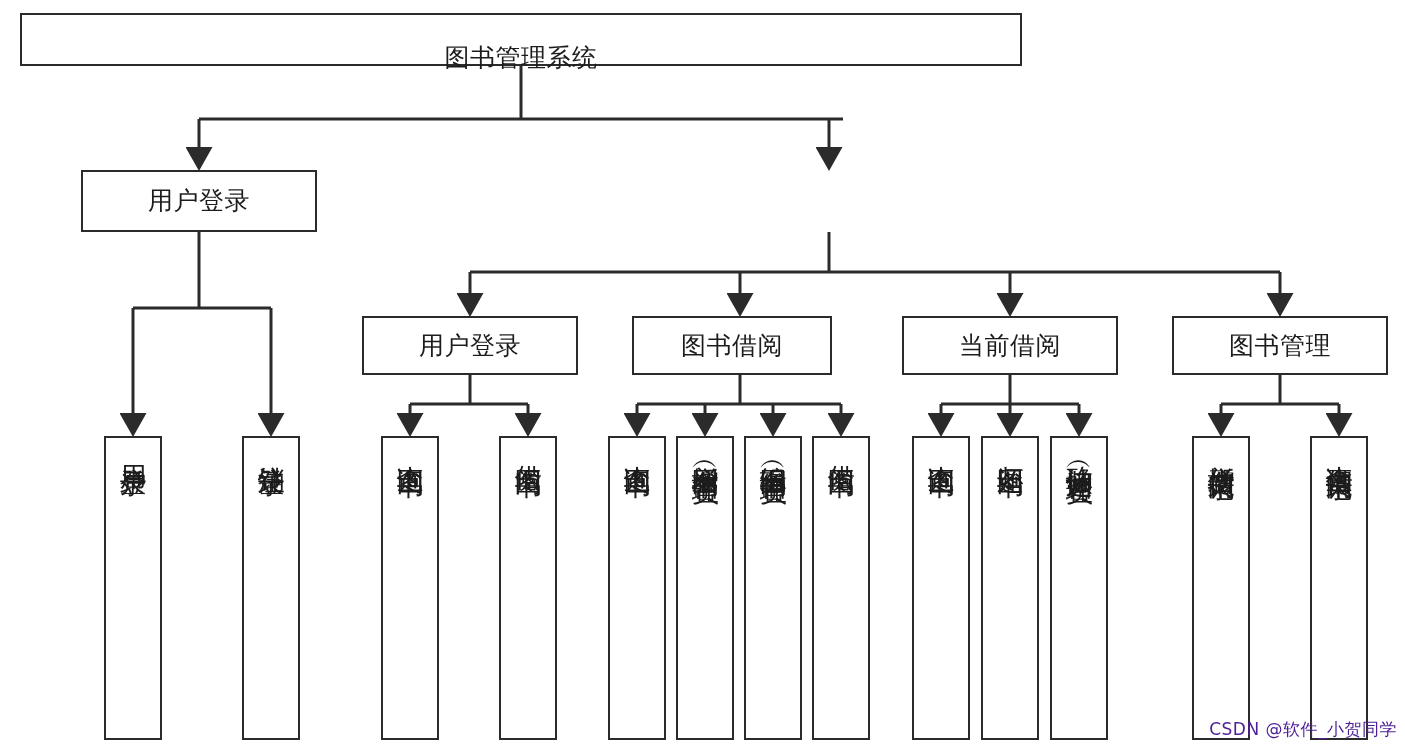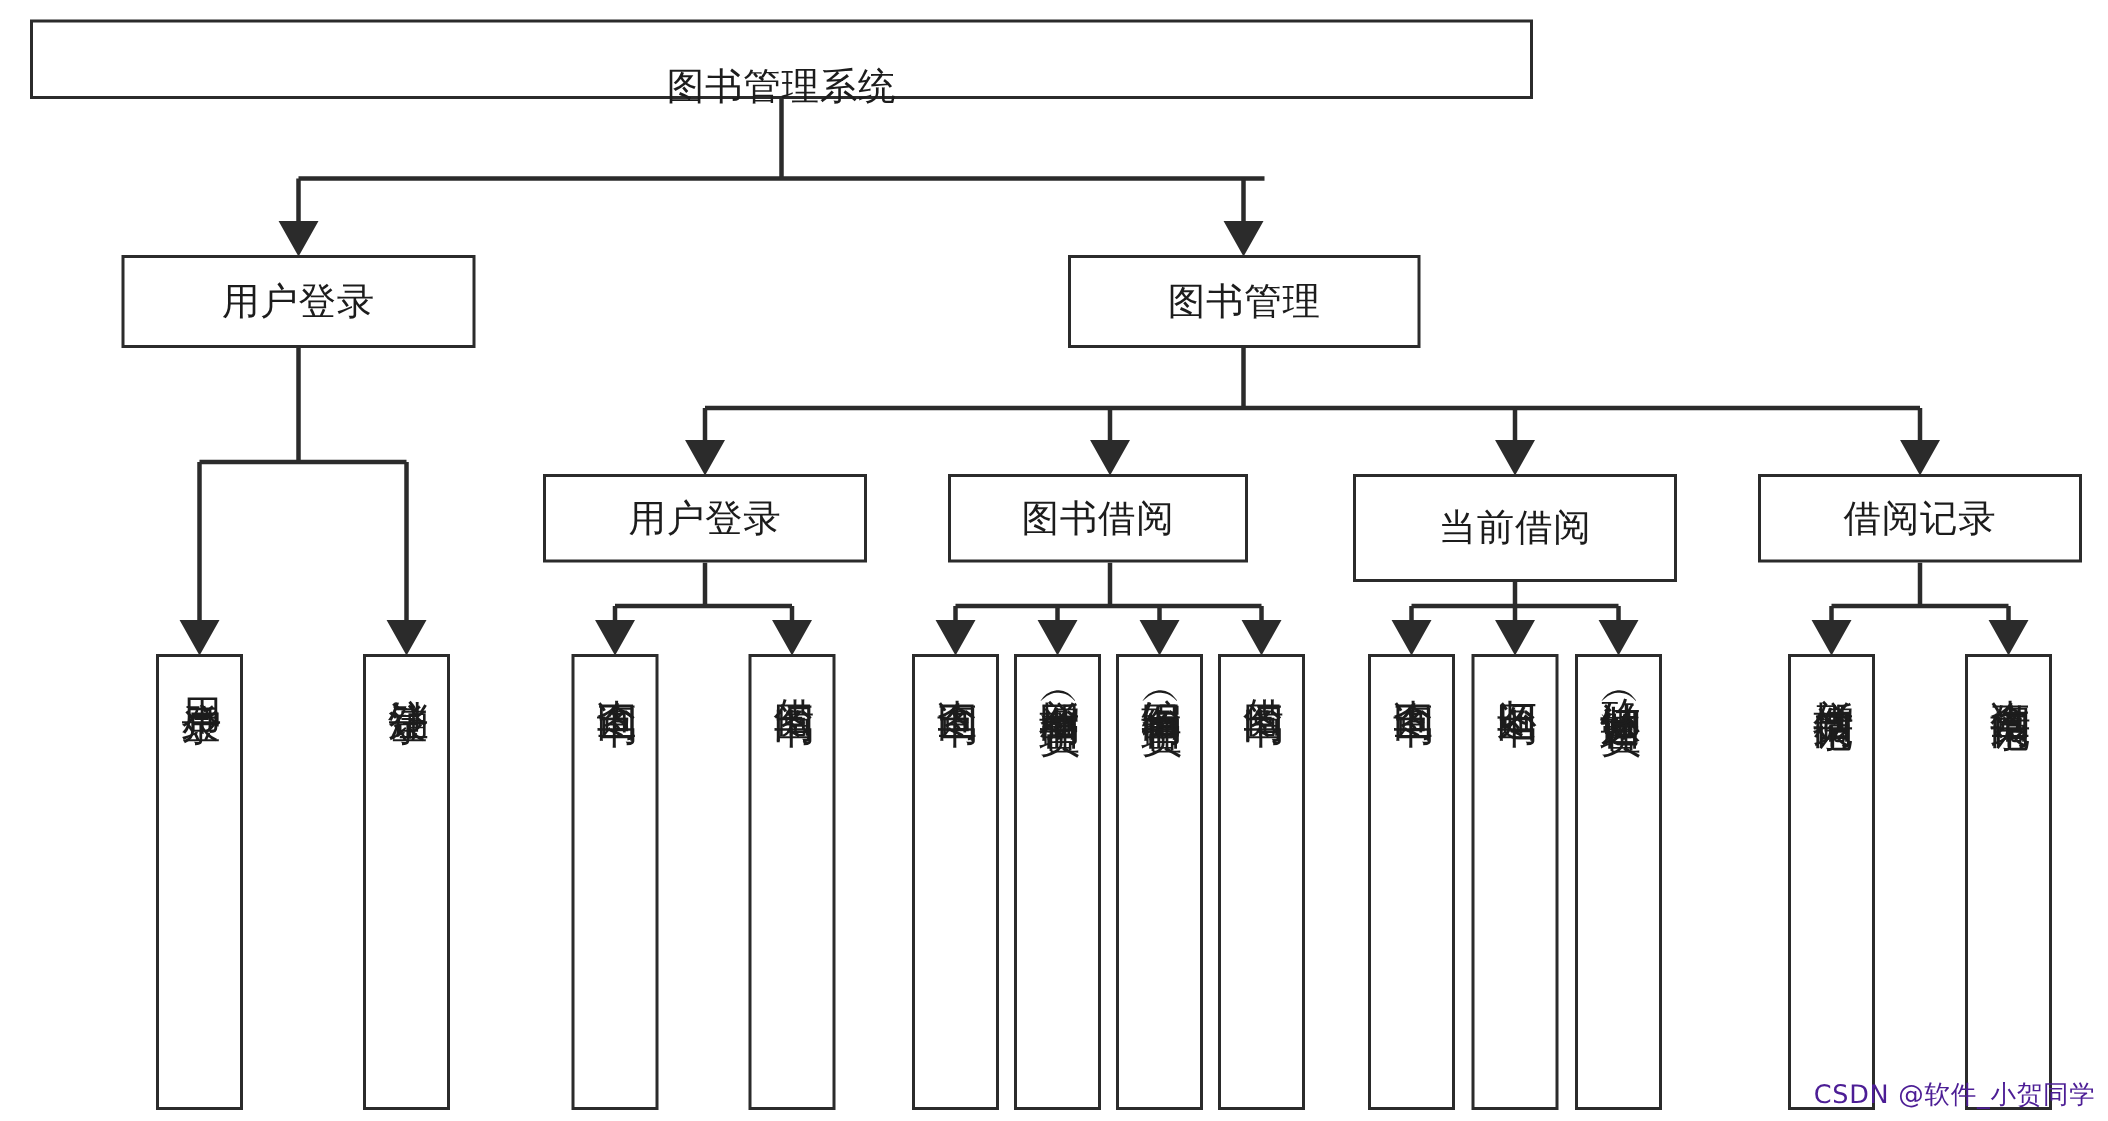--- a/index.html
+++ b/index.html
@@ -128,35 +128,32 @@
     </g>
   </svg>
 
   <div class="node h root" style="left:20px; top:13px; width:1002px; height:53px;">
     <span class="lbl">图书管理系统</span>
   </div>
 
   <div class="node h" style="left:81px; top:170px; width:236px; height:62px;">
     <span class="lbl">用户登录</span>
   </div>
-  <div class="node h" style="left:712px; top:170px; width:235px; height:62px;">
-    <span class="lbl">图书管理</span>
-  </div>
 
   <div class="node h" style="left:362px; top:316px; width:216px; height:59px;">
     <span class="lbl">用户登录</span>
   </div>
   <div class="node h" style="left:632px; top:316px; width:200px; height:59px;">
     <span class="lbl">图书借阅</span>
   </div>
-  <div class="node h" style="left:902px; top:316px; width:216px; height:72px;">
+  <div class="node h" style="left:902px; top:316px; width:216px; height:59px;">
     <span class="lbl">当前借阅</span>
   </div>
   <div class="node h" style="left:1172px; top:316px; width:216px; height:59px;">
-    <span class="lbl">借阅记录</span>
+    <span class="lbl">图书管理</span>
   </div>
 
   <div class="node v" style="left:104px; top:436px; width:58px; height:304px;">
     <span class="lbl">用户登录</span>
   </div>
   <div class="node v" style="left:242px; top:436px; width:58px; height:304px;">
     <span class="lbl">注销登录</span>
   </div>
 
   <div class="node v" style="left:381px; top:436px; width:58px; height:304px;">

